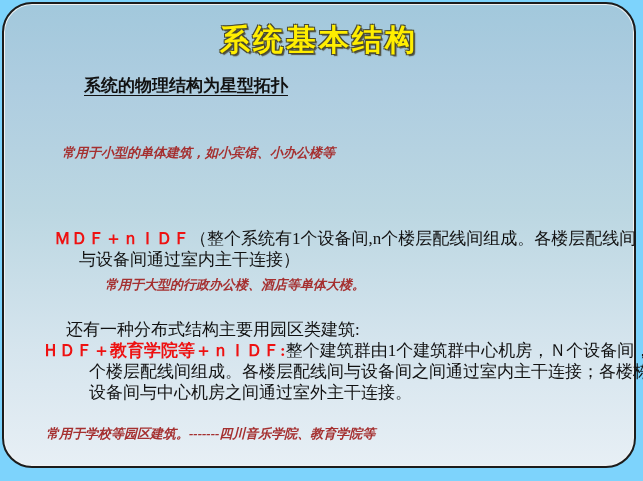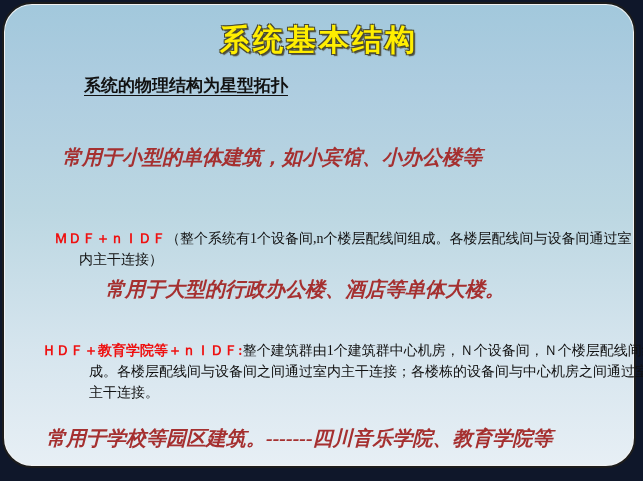--- a/index.html
+++ b/index.html
@@ -8,21 +8,21 @@
     background: #ffffff;
     width: 643px;
     height: 481px;
     overflow: hidden;
     font-family: "Liberation Serif", "DejaVu Serif", serif;
   }
   .stage {
     position: relative;
     width: 643px;
     height: 481px;
-    background: #0f172a;
+    background: #7dd3fc;
   }
   .slide {
     position: absolute;
     left: 2px;
     top: 2px;
     width: 634px;
     height: 466px;
     box-sizing: border-box;
     border: 2px solid #1c1c1c;
     border-radius: 30px;
@@ -65,29 +65,29 @@
   }
   .hand-icon {
     display: inline-block;
     font-size: 16px;
     color: #222222;
     margin-right: 6px;
     transform: translateY(1px);
   }
   .note {
     position: absolute;
-    font-size: 20px;
+    font-size: 13px;
     font-style: italic;
     font-weight: bold;
     color: #a53030;
     white-space: nowrap;
   }
   .formula-para {
     position: absolute;
-    font-size: 14px;
+    font-size: 17px;
     line-height: 21px;
     color: #111111;
   }
   .formula-para.s2 {
     left: 50px;
     top: 224px;
     width: 560px;
     padding-left: 25px;
     text-indent: -25px;
   }
@@ -121,19 +121,20 @@
 
     <div class="subtitle">系统的物理结构为星型拓扑</div>
 
     <div class="note" style="left:58px; top:140px;">常用于小型的单体建筑，如小宾馆、小办公楼等</div>
 
     <div class="formula-para s2">
       <span class="formula-red">ＭＤＦ＋ｎＩＤＦ</span><span>（整个系统有1个设备间,n个楼层配线间组成。各楼层配线间与设备间通过室内主干连接）</span>
     </div>
     <div class="note" style="left:55px; top:272px;margin-left:46px;">常用于大型的行政办公楼、酒店等单体大楼。</div>
 
+    <div class="intro-line">还有一种分布式结构主要用园区类建筑:</div>
     <div class="formula-para s3">
       <span class="formula-red">ＨＤＦ＋教育学院等＋ｎＩＤＦ:</span><span>整个建筑群由1个建筑群中心机房，Ｎ个设备间，Ｎ个楼层配线间组成。各楼层配线间与设备间之间通过室内主干连接；各楼栋的设备间与中心机房之间通过室外主干连接。</span>
     </div>
     <div class="note" style="left:42px; top:421px;">常用于学校等园区建筑。-------四川音乐学院、教育学院等</div>
 
   </div>
 </div>
 
 </body></html>

